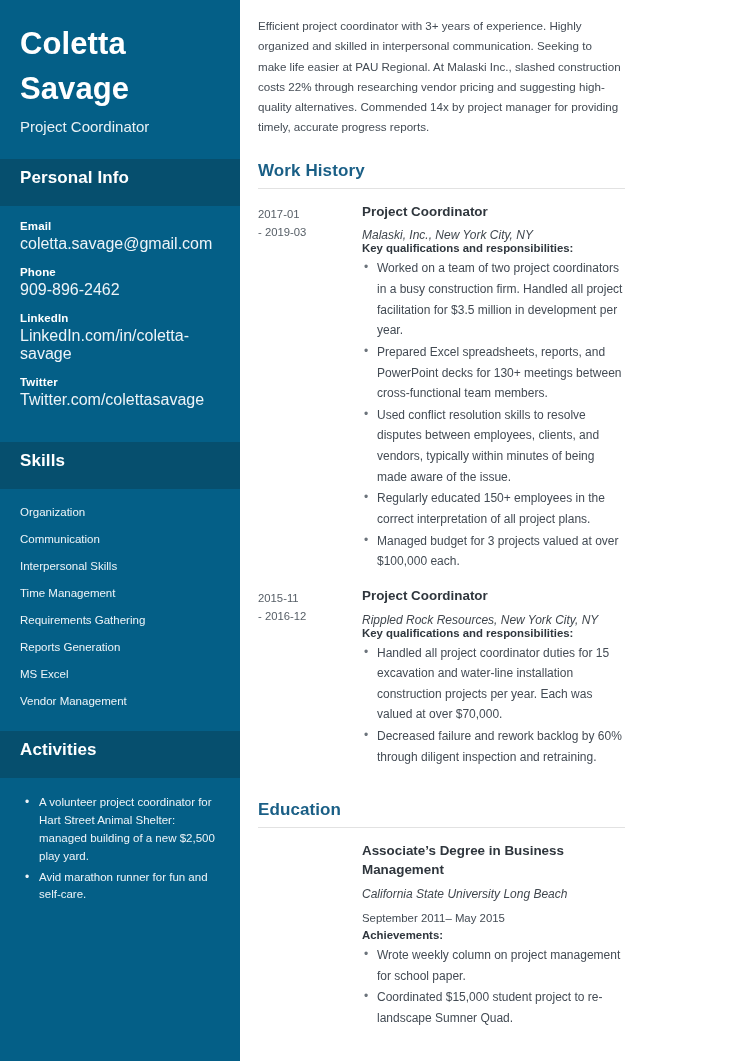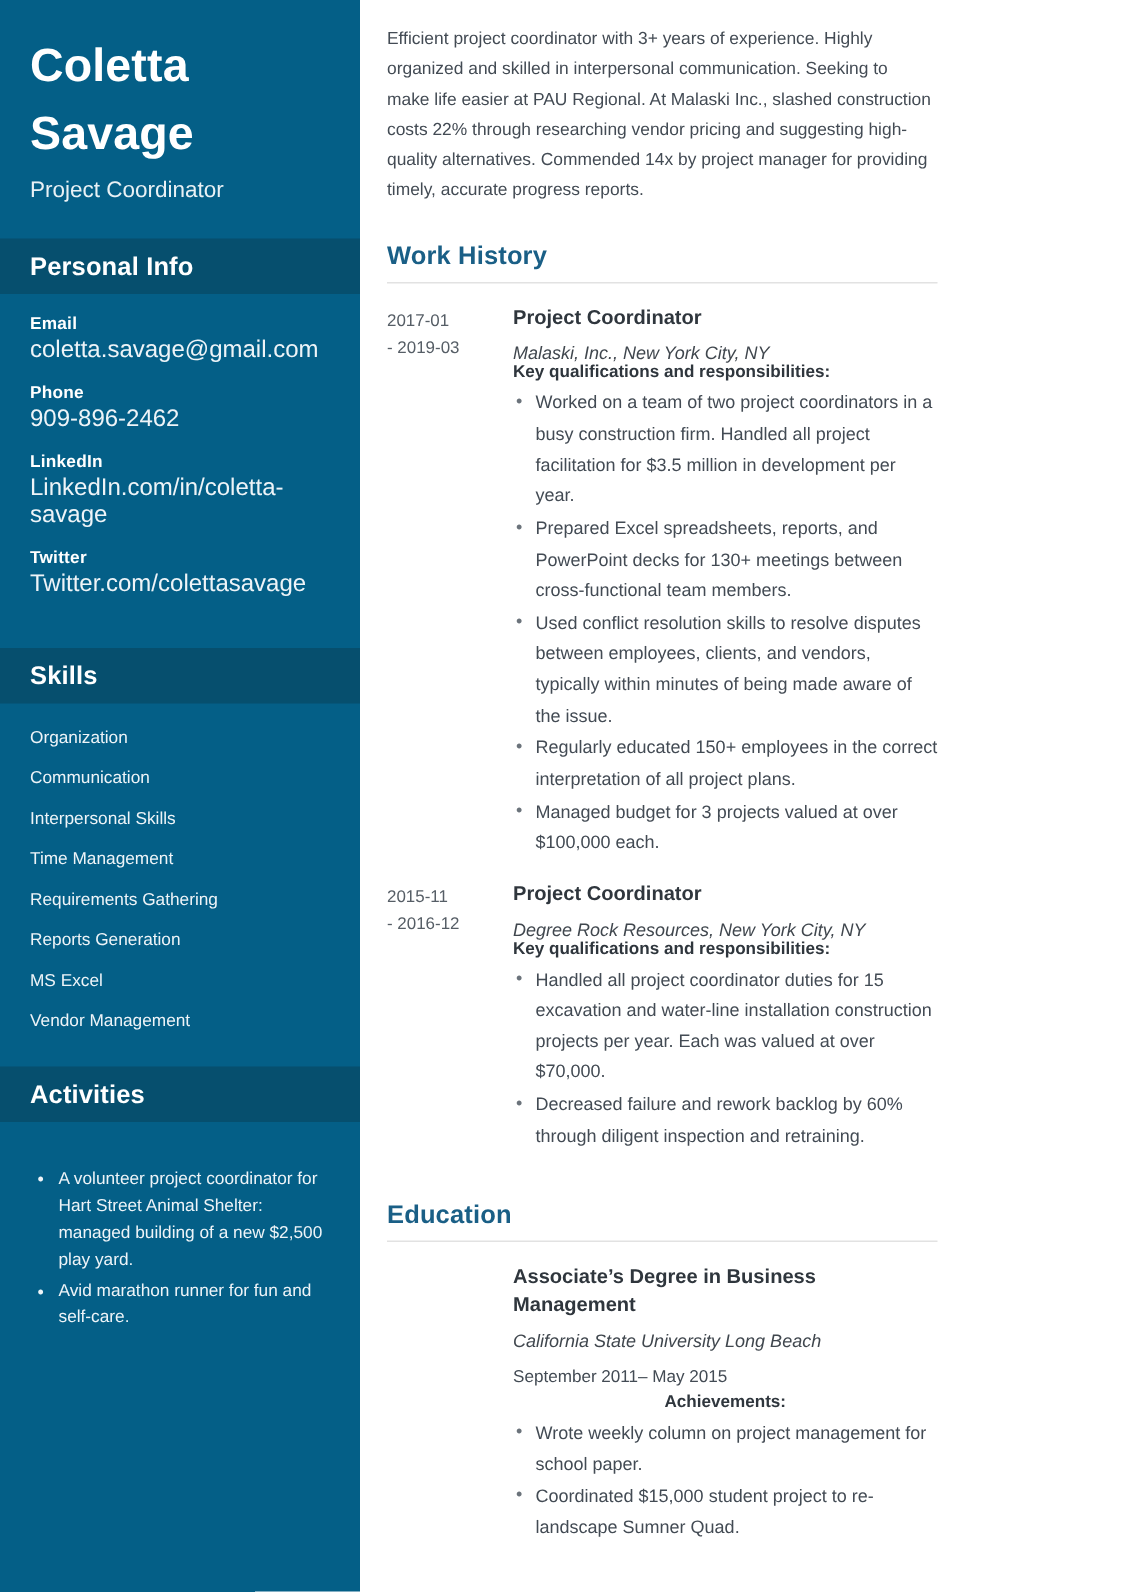--- a/index.html
+++ b/index.html
@@ -31,21 +31,21 @@
     color:#ffffff;
   }
   .sidebar-title {
     padding:5px 20px 0 20px;
     font-size:15px;
     color:#e9f1f5;
     line-height:1.4;
   }
   .side-head {
     background:#064f6e;
-    padding:9px 20px 8px 20px;
+    padding:9px 20px 18px 20px;
     font-size:17px;
     font-weight:bold;
     color:#ffffff;
     letter-spacing:0.1px;
   }
   .sidebar-block { padding:14px 20px 6px 20px; }
 
   .contact-item { margin-bottom:13px; }
   .contact-label { font-size:11.5px; font-weight:bold; color:#ffffff; letter-spacing:.15px; }
   .contact-value { font-size:16px; color:#eef4f8; margin-top:3px; word-break:break-word; }
@@ -90,21 +90,21 @@
   .sec { margin-top:23px; }
   .sec-title {
     font-size:17px;
     font-weight:bold;
     color:#1a5f86;
     letter-spacing:0.1px;
     padding-bottom:7px;
   }
   .sec-rule { height:1px; background:#e2e2e2; margin-bottom:14px; }
 
-  .entry { display:flex; align-items:flex-start; margin-bottom:4px; }
+  .entry { display:flex; align-items:flex-start; margin-bottom:4px;gap:20px; }
   .entry-dates {
     flex:0 0 84px;
     font-size:11.3px;
     color:#565e66;
     line-height:1.62;
     padding-top:2px;
   }
   .entry-body { flex:1; padding-left:0; }
   .job-title {
     font-size:13.4px;
@@ -189,21 +189,21 @@
         <li>Interpersonal Skills</li>
         <li>Time Management</li>
         <li>Requirements Gathering</li>
         <li>Reports Generation</li>
         <li>MS Excel</li>
         <li>Vendor Management</li>
       </ul>
     </div>
 
     <div class="side-head" style="margin-top:11px;">Activities</div>
-    <div class="sidebar-block" style="padding-top:30px;">
+    <div class="sidebar-block" style="padding-top:16px;">
       <ul class="act-list">
         <li>A volunteer project coordinator for Hart Street Animal Shelter: managed building of a new $2,500 play yard.</li>
         <li>Avid marathon runner for fun and self-care.</li>
       </ul>
     </div>
 
   </aside>
 
   <main class="main">
 
@@ -232,21 +232,21 @@
         </div>
       </div>
 
       <div class="entry">
         <div class="entry-dates">
           <div>2015-11</div>
           <div>- 2016-12</div>
         </div>
         <div class="entry-body">
           <div class="job-title">Project Coordinator</div>
-          <div class="job-org">Degree Rock Resources, New York City, NY</div>
+          <div class="job-org">Rippled Rock Resources, New York City, NY</div>
           <div class="kq">Key qualifications and responsibilities:</div>
           <ul class="bullets">
             <li>Handled all project coordinator duties for 15 excavation and water-line installation construction projects per year. Each was valued at over $70,000.</li>
             <li>Decreased failure and rework backlog by 60% through diligent inspection and retraining.</li>
           </ul>
         </div>
       </div>
     </section>
 
     <section class="sec" style="margin-top:32px;">
@@ -255,21 +255,21 @@
 
       <div class="entry">
         <div class="entry-dates">
           <div></div>
           <div></div>
         </div>
         <div class="entry-body">
           <div class="job-title">Associate’s Degree in Business Management</div>
           <div class="job-org">California State University Long Beach</div>
           <div class="edu-dates">September 2011– May 2015</div>
-          <div class="kq" style="margin-top:5px;text-align:center;">Achievements:</div>
+          <div class="kq" style="margin-top:5px;">Achievements:</div>
           <ul class="bullets">
             <li>Wrote weekly column on project management for school paper.</li>
             <li>Coordinated $15,000 student project to re-landscape Sumner Quad.</li>
           </ul>
         </div>
       </div>
     </section>
 
   </main>
 </div>

